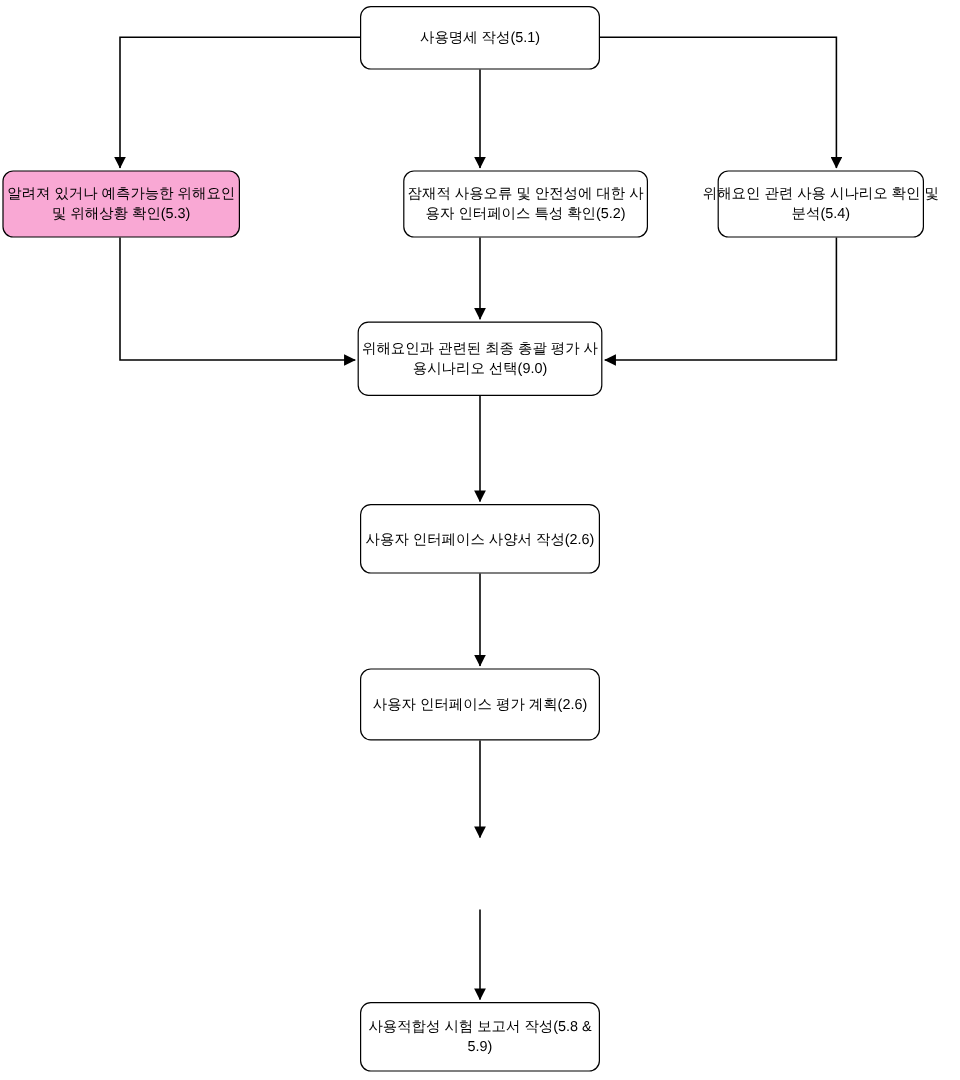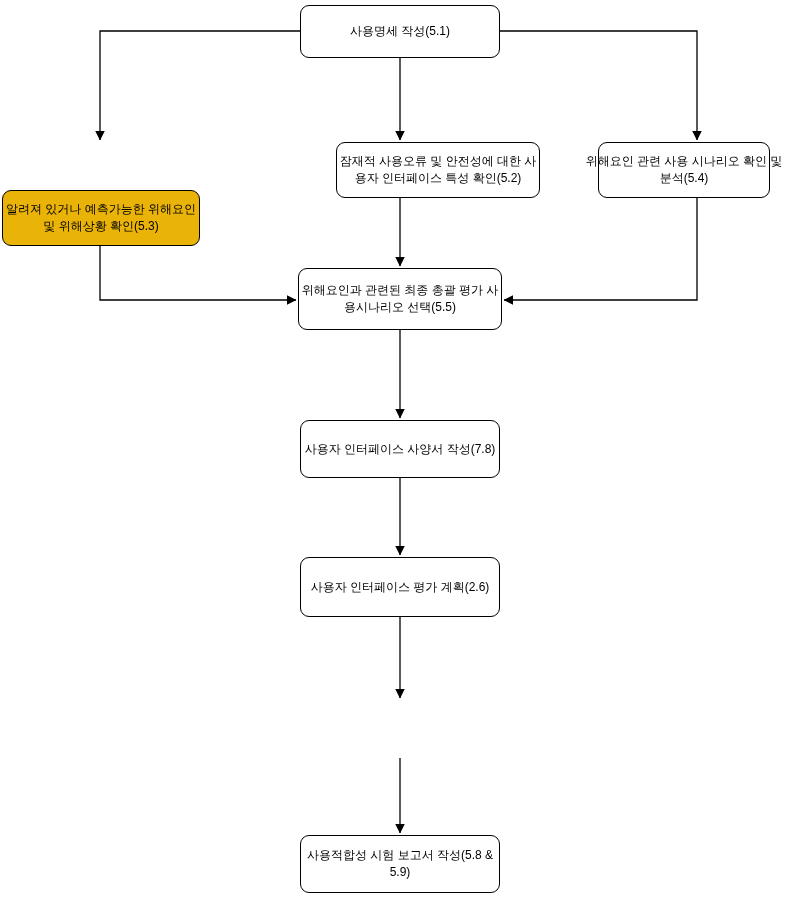--- a/index.html
+++ b/index.html
@@ -64,38 +64,38 @@
       <polyline class="edge" points="697,198 697,300 504,300" stroke="#000000" marker-end="url(#arrowhead)"></polyline>
       <polyline class="edge" points="400,198 400,266" stroke="#000000" marker-end="url(#arrowhead)"></polyline>
       <polyline class="edge" points="400,330 400,418" stroke="#000000" marker-end="url(#arrowhead)"></polyline>
       <polyline class="edge" points="400,478 400,555" stroke="#000000" marker-end="url(#arrowhead)"></polyline>
       <polyline class="edge" points="400,617 400,698" stroke="#000000" marker-end="url(#arrowhead)"></polyline>
       <polyline class="edge" points="400,758 400,833" stroke="#000000" marker-end="url(#arrowhead)"></polyline>
     </svg>
 <div class="node" style="left: 300px; top: 5px; width: 200px; height: 53px; background: rgb(255, 255, 255); border-color: rgb(0, 0, 0); color: rgb(0, 0, 0);">
       <div class="node-line">사용명세 작성(5.1)</div>
     </div>
-    <div class="node" style="left: 2px; top: 142px; width: 198px; height: 56px; background: #eab308; border-color: rgb(0, 0, 0); color: rgb(0, 0, 0); margin-top: 48px;">
+    <div class="node" style="left: 2px; top: 142px; width: 198px; height: 56px; background: #f9a8d4; border-color: rgb(0, 0, 0); color: rgb(0, 0, 0);">
       <div class="node-line">알려져 있거나 예측가능한 위해요인</div>
       <div class="node-line">및 위해상황 확인(5.3)</div>
     </div>
     <div class="node" style="left: 298px; top: 142px; width: 204px; height: 56px; background: rgb(255, 255, 255); border-color: rgb(0, 0, 0); color: rgb(0, 0, 0); margin-left: 38px;">
       <div class="node-line">잠재적 사용오류 및 안전성에 대한 사</div>
       <div class="node-line">용자 인터페이스 특성 확인(5.2)</div>
     </div>
     <div class="node" style="left: 598px; top: 142px; width: 172px; height: 56px; background: rgb(255, 255, 255); border-color: rgb(0, 0, 0); color: rgb(0, 0, 0);">
       <div class="node-line">위해요인 관련 사용 시나리오 확인 및</div>
       <div class="node-line">분석(5.4)</div>
     </div>
     <div class="node" style="left: 298px; top: 268px; width: 204px; height: 62px; background: rgb(255, 255, 255); border-color: rgb(0, 0, 0); color: rgb(0, 0, 0); justify-content: center;">
       <div class="node-line">위해요인과 관련된 최종 총괄 평가 사</div>
-      <div class="node-line">용시나리오 선택(5.5)</div>
+      <div class="node-line">용시나리오 선택(9.0)</div>
     </div>
     <div class="node" style="left: 300px; top: 420px; width: 200px; height: 58px; background: rgb(255, 255, 255); border-color: rgb(0, 0, 0); color: rgb(0, 0, 0);">
-      <div class="node-line">사용자 인터페이스 사양서 작성(7.8)</div>
+      <div class="node-line">사용자 인터페이스 사양서 작성(2.6)</div>
     </div>
     <div class="node" style="left: 300px; top: 557px; width: 200px; height: 60px; background: rgb(255, 255, 255); border-color: rgb(0, 0, 0); color: rgb(0, 0, 0);">
       <div class="node-line">사용자 인터페이스 평가 계획(2.6)</div>
     </div>
     <div class="node" style="left: 300px; top: 835px; width: 200px; height: 58px; background: rgb(255, 255, 255); border-color: rgb(0, 0, 0); color: rgb(0, 0, 0);">
       <div class="node-line">사용적합성 시험 보고서 작성(5.8 &amp;</div>
       <div class="node-line">5.9)</div>
     </div>
   </div>
 

